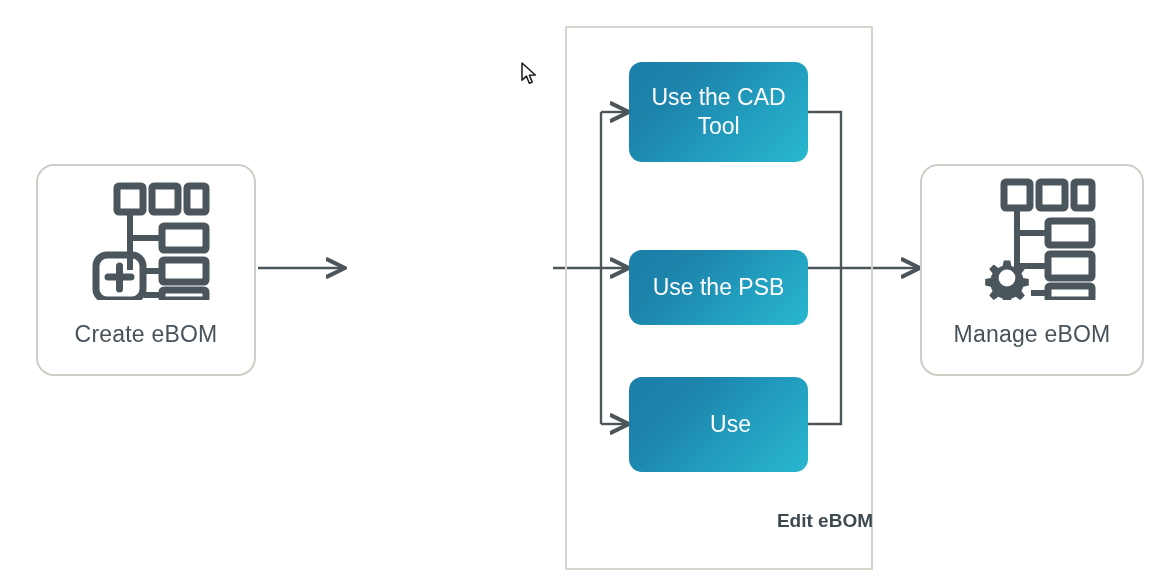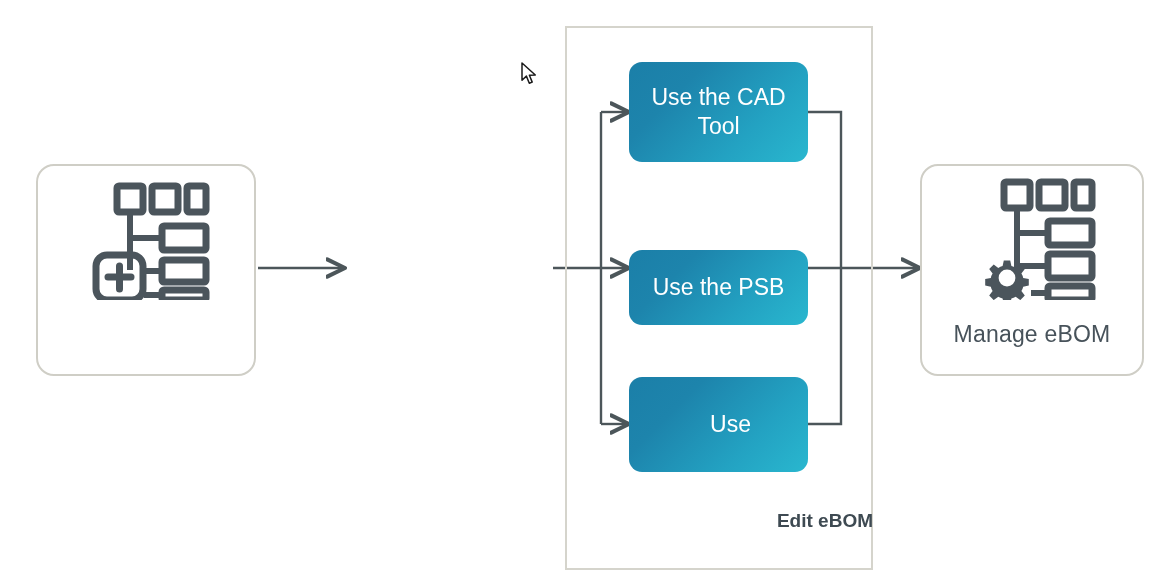--- a/index.html
+++ b/index.html
@@ -168,20 +168,21 @@
           <line x1="56" y1="89" x2="74" y2="89"></line>
           <line x1="56" y1="113" x2="74" y2="113"></line>
           <line x1="31" y1="95" x2="31" y2="95"></line>
         </g>
         <g stroke="#4b555c" stroke-width="7" stroke-linecap="round">
           <line x1="20" y1="95" x2="43" y2="95"></line>
           <line x1="31.5" y1="84" x2="31.5" y2="107"></line>
         </g>
       </svg>
     </div>
+    <div class="stage-label" style="top:155px;">Create eBOM</div>
   </div>
 
 
   <div class="group-box" style="left:565px; top:26px; width:308px; height:544px;"></div>
 
   <div class="group-label" style="left:565px; top:510px; width:308px;">Edit eBOM</div>
 
   <div class="opt-box" style="left:629px; top:62px; width:179px; height:100px;">
     <div class="opt-label">
       <div>Use the CAD</div>

